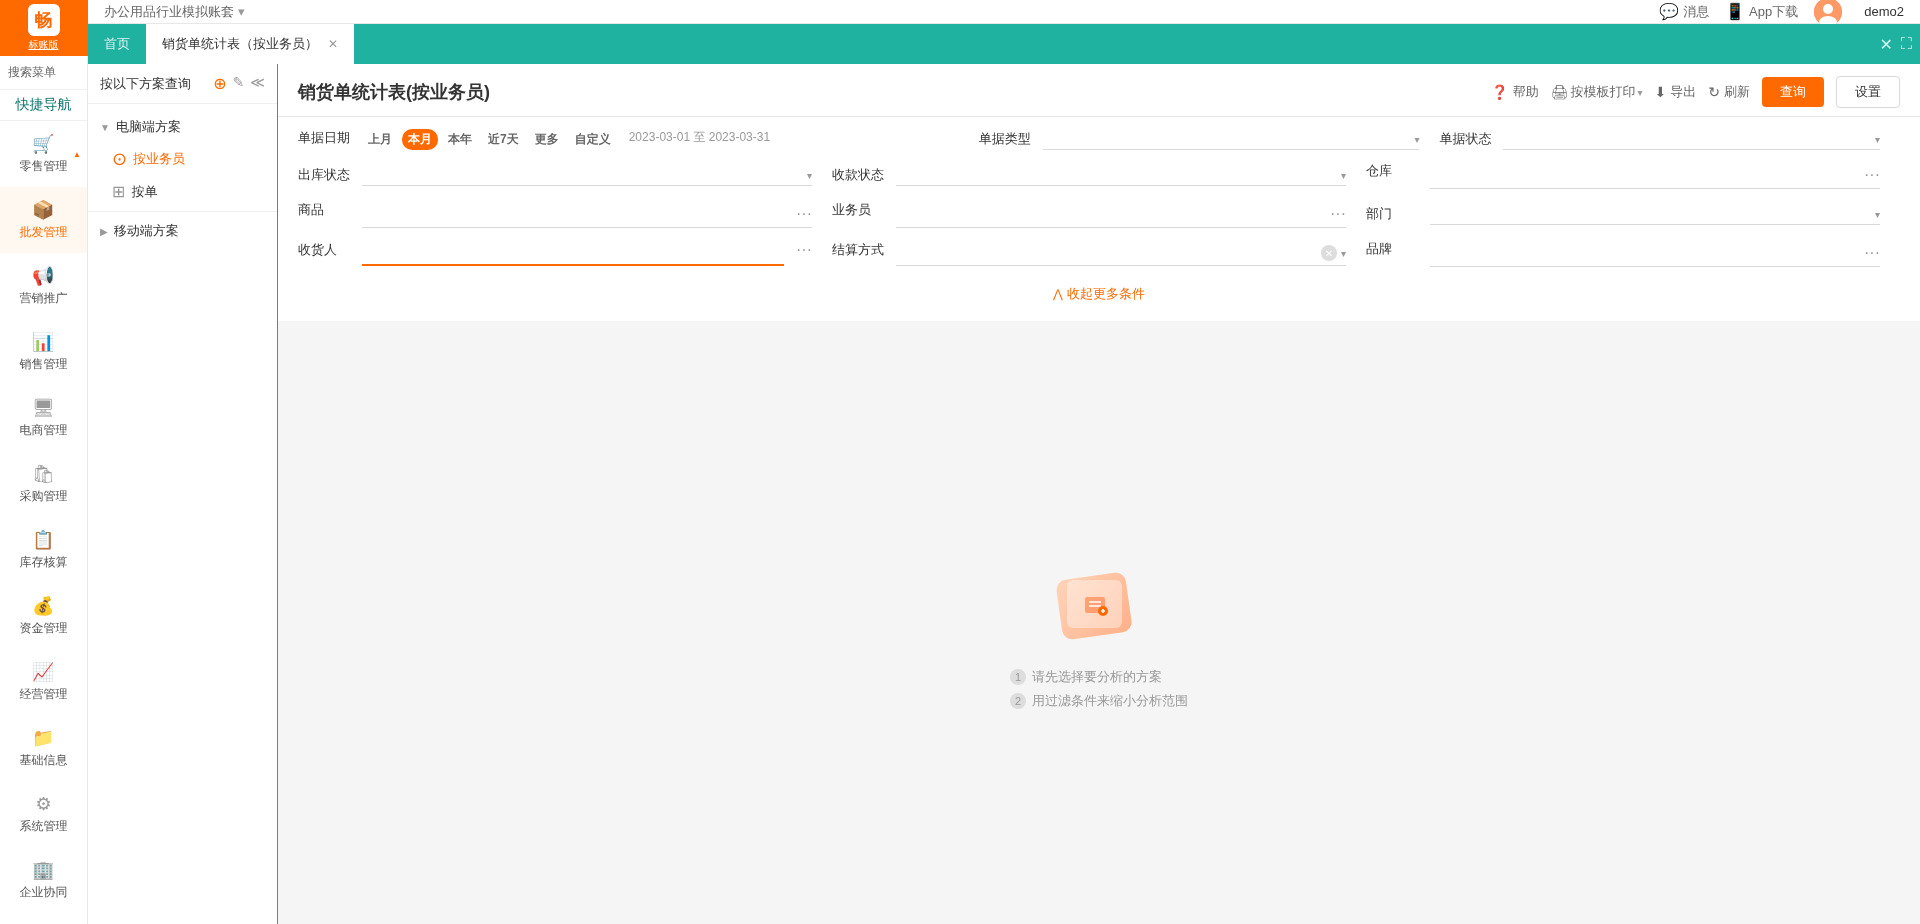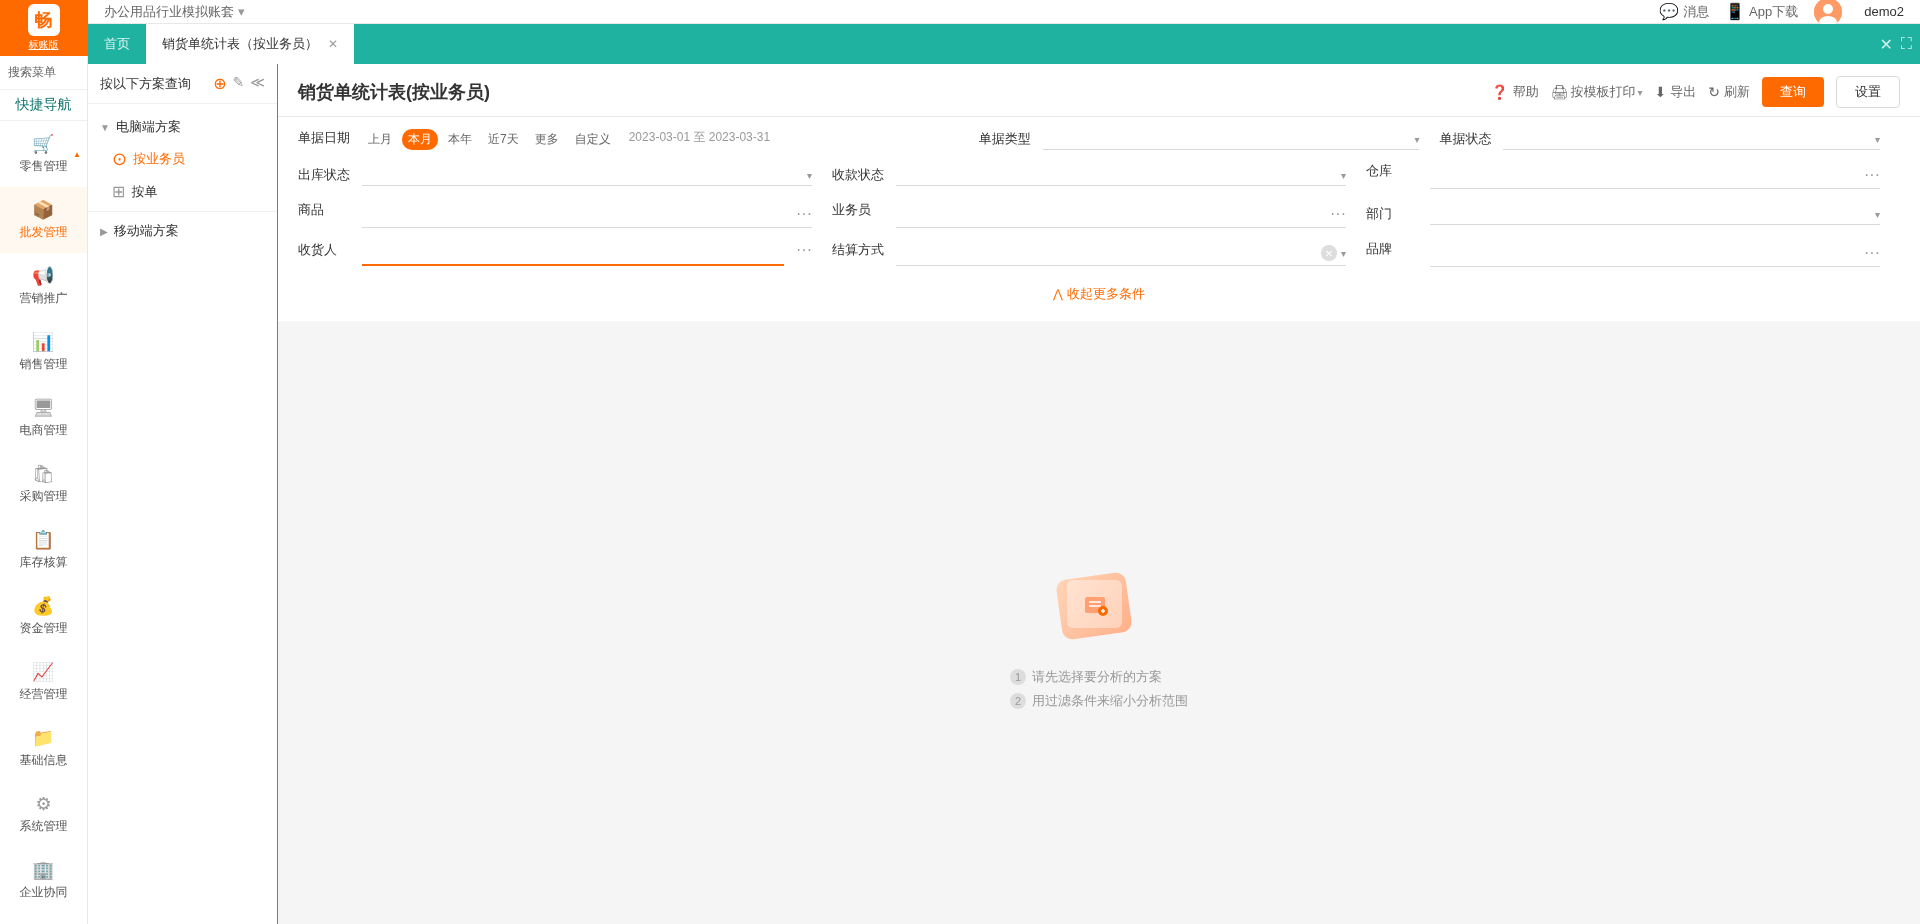--- a/index.html
+++ b/index.html
@@ -76,21 +76,21 @@
     .btn-secondary { background: #fff; color: #333; border: 1px solid #d9d9d9; padding: 6px 18px; border-radius: 4px; cursor: pointer; font-size: 13px; }
 
     
     .filter-area { background: #fff; padding: 12px 20px; flex-shrink: 0; }
     .filter-row { display: flex; align-items: center; gap: 0; margin-bottom: 12px; }
     .filter-item { display: flex; align-items: flex-start; flex: 1; min-width: 0; gap: 8px; padding-right: 20px; }
     .filter-label { font-size: 13px; color: #333; white-space: nowrap; min-width: 56px; }
     .filter-input { flex: 1; border: none; border-bottom: 1px solid #d9d9d9; padding: 4px 0; font-size: 13px; color: #333; outline: none; background: transparent; }
     .filter-select { flex: 1; border: none; border-bottom: 1px solid #d9d9d9; padding: 4px 0; font-size: 13px; color: #333; outline: none; background: transparent; display: flex; align-items: center; justify-content: space-between; cursor: pointer; }
     .filter-select .arrow { color: #999; font-size: 10px; }
-    .date-tabs { display: flex; align-items: center; gap: 4px; }
+    .date-tabs { display: flex; align-items: center; gap: 4px; font-weight: bold; }
     .date-tab { padding: 2px 6px; border-radius: 3px; font-size: 12px; color: #666; cursor: pointer; }
     .date-tab.active { background: #ff6a00; color: #fff; border-radius: 10px; }
     .date-range { font-size: 12px; color: #999; margin-left: 4px; }
     .collapse-btn { display: flex; align-items: center; justify-content: center; gap: 4px; color: #ff6a00; font-size: 13px; cursor: pointer; padding: 6px 0; }
     .collapse-btn .icon { font-size: 12px; }
 
     
     .data-area { flex: 1; display: flex; align-items: center; justify-content: center; background: #f5f5f5; overflow: auto; }
     .empty-state { display: flex; flex-direction: column; align-items: center; gap: 12px; }
     .empty-icon { width: 100px; height: 100px; position: relative; }

